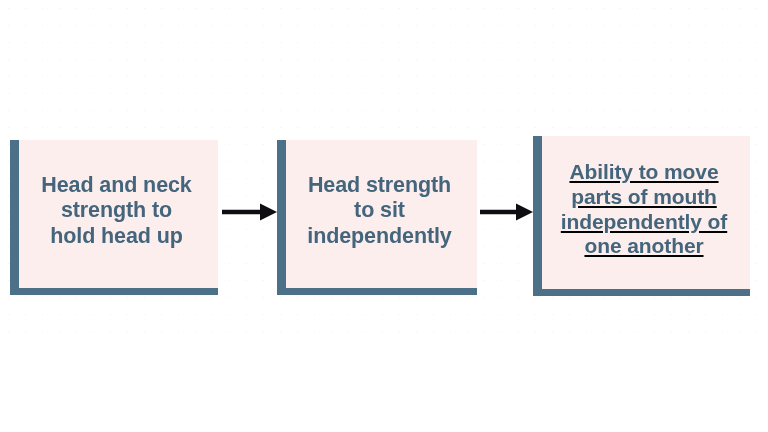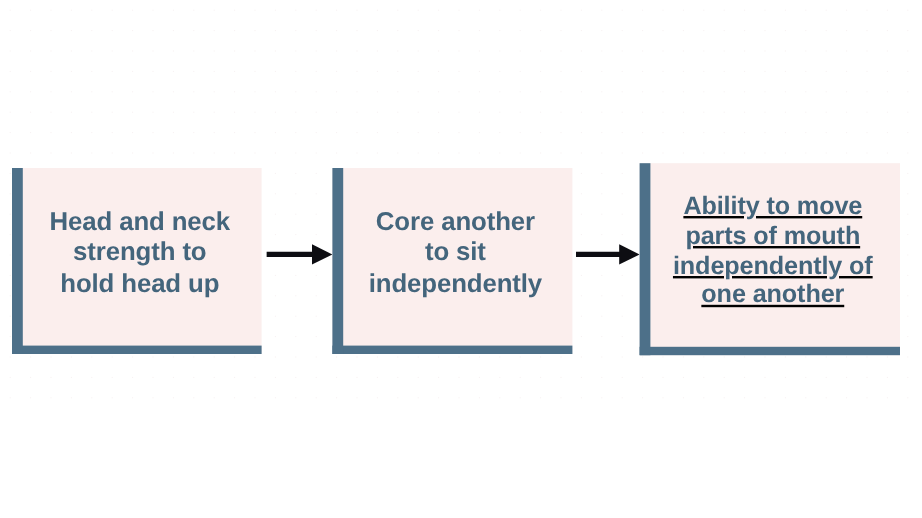--- a/index.html
+++ b/index.html
@@ -102,21 +102,21 @@
   </div>
 
   <div class="arrow" id="arrow-1">
     <svg width="56" height="22" viewBox="0 0 56 22" aria-hidden="true">
       <line x1="0" y1="11" x2="42" y2="11" stroke="#0d0d12" stroke-width="4.5"></line>
       <polygon points="38,2.5 55,11 38,19.5" fill="#0d0d12"></polygon>
     </svg>
   </div>
 
   <div class="flow-box" id="box-2">
-    <span class="box-label">Core another
+    <span class="box-label">Head strength
 to sit
 independently</span>
   </div>
 
   <div class="arrow" id="arrow-2">
     <svg width="54" height="22" viewBox="0 0 54 22" aria-hidden="true">
       <line x1="0" y1="11" x2="40" y2="11" stroke="#0d0d12" stroke-width="4.5"></line>
       <polygon points="36,2.5 53,11 36,19.5" fill="#0d0d12"></polygon>
     </svg>
   </div>

